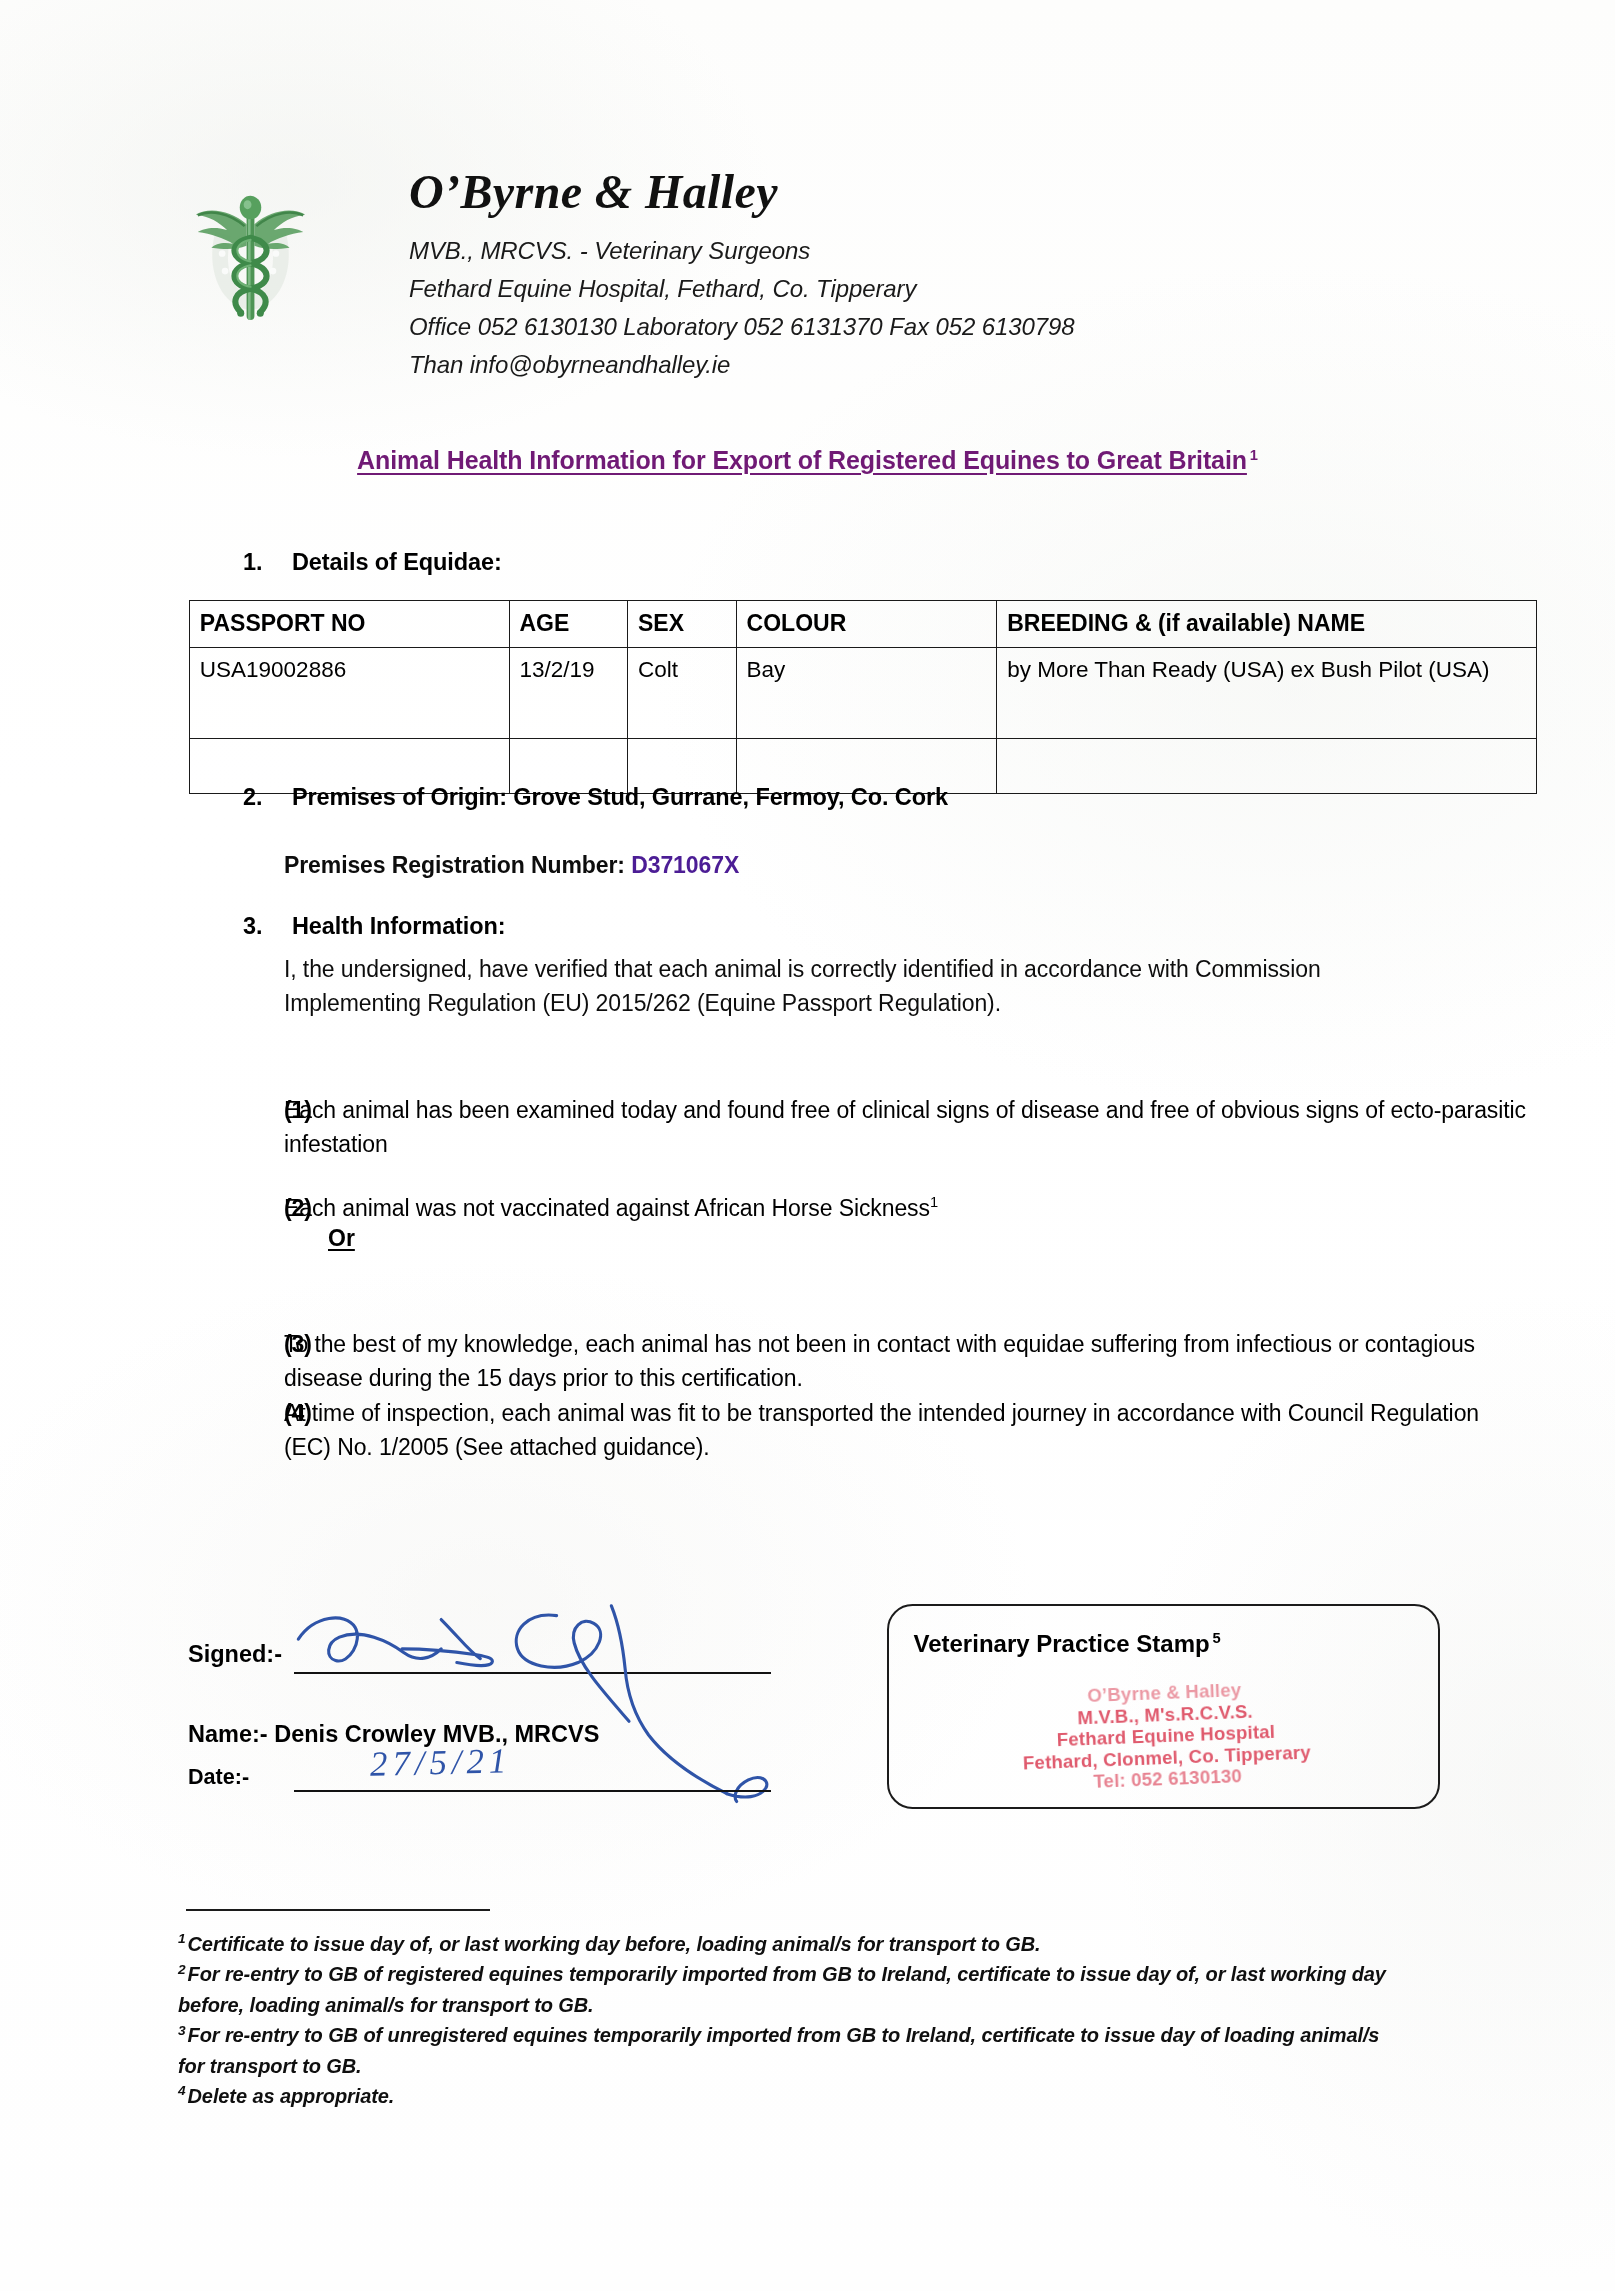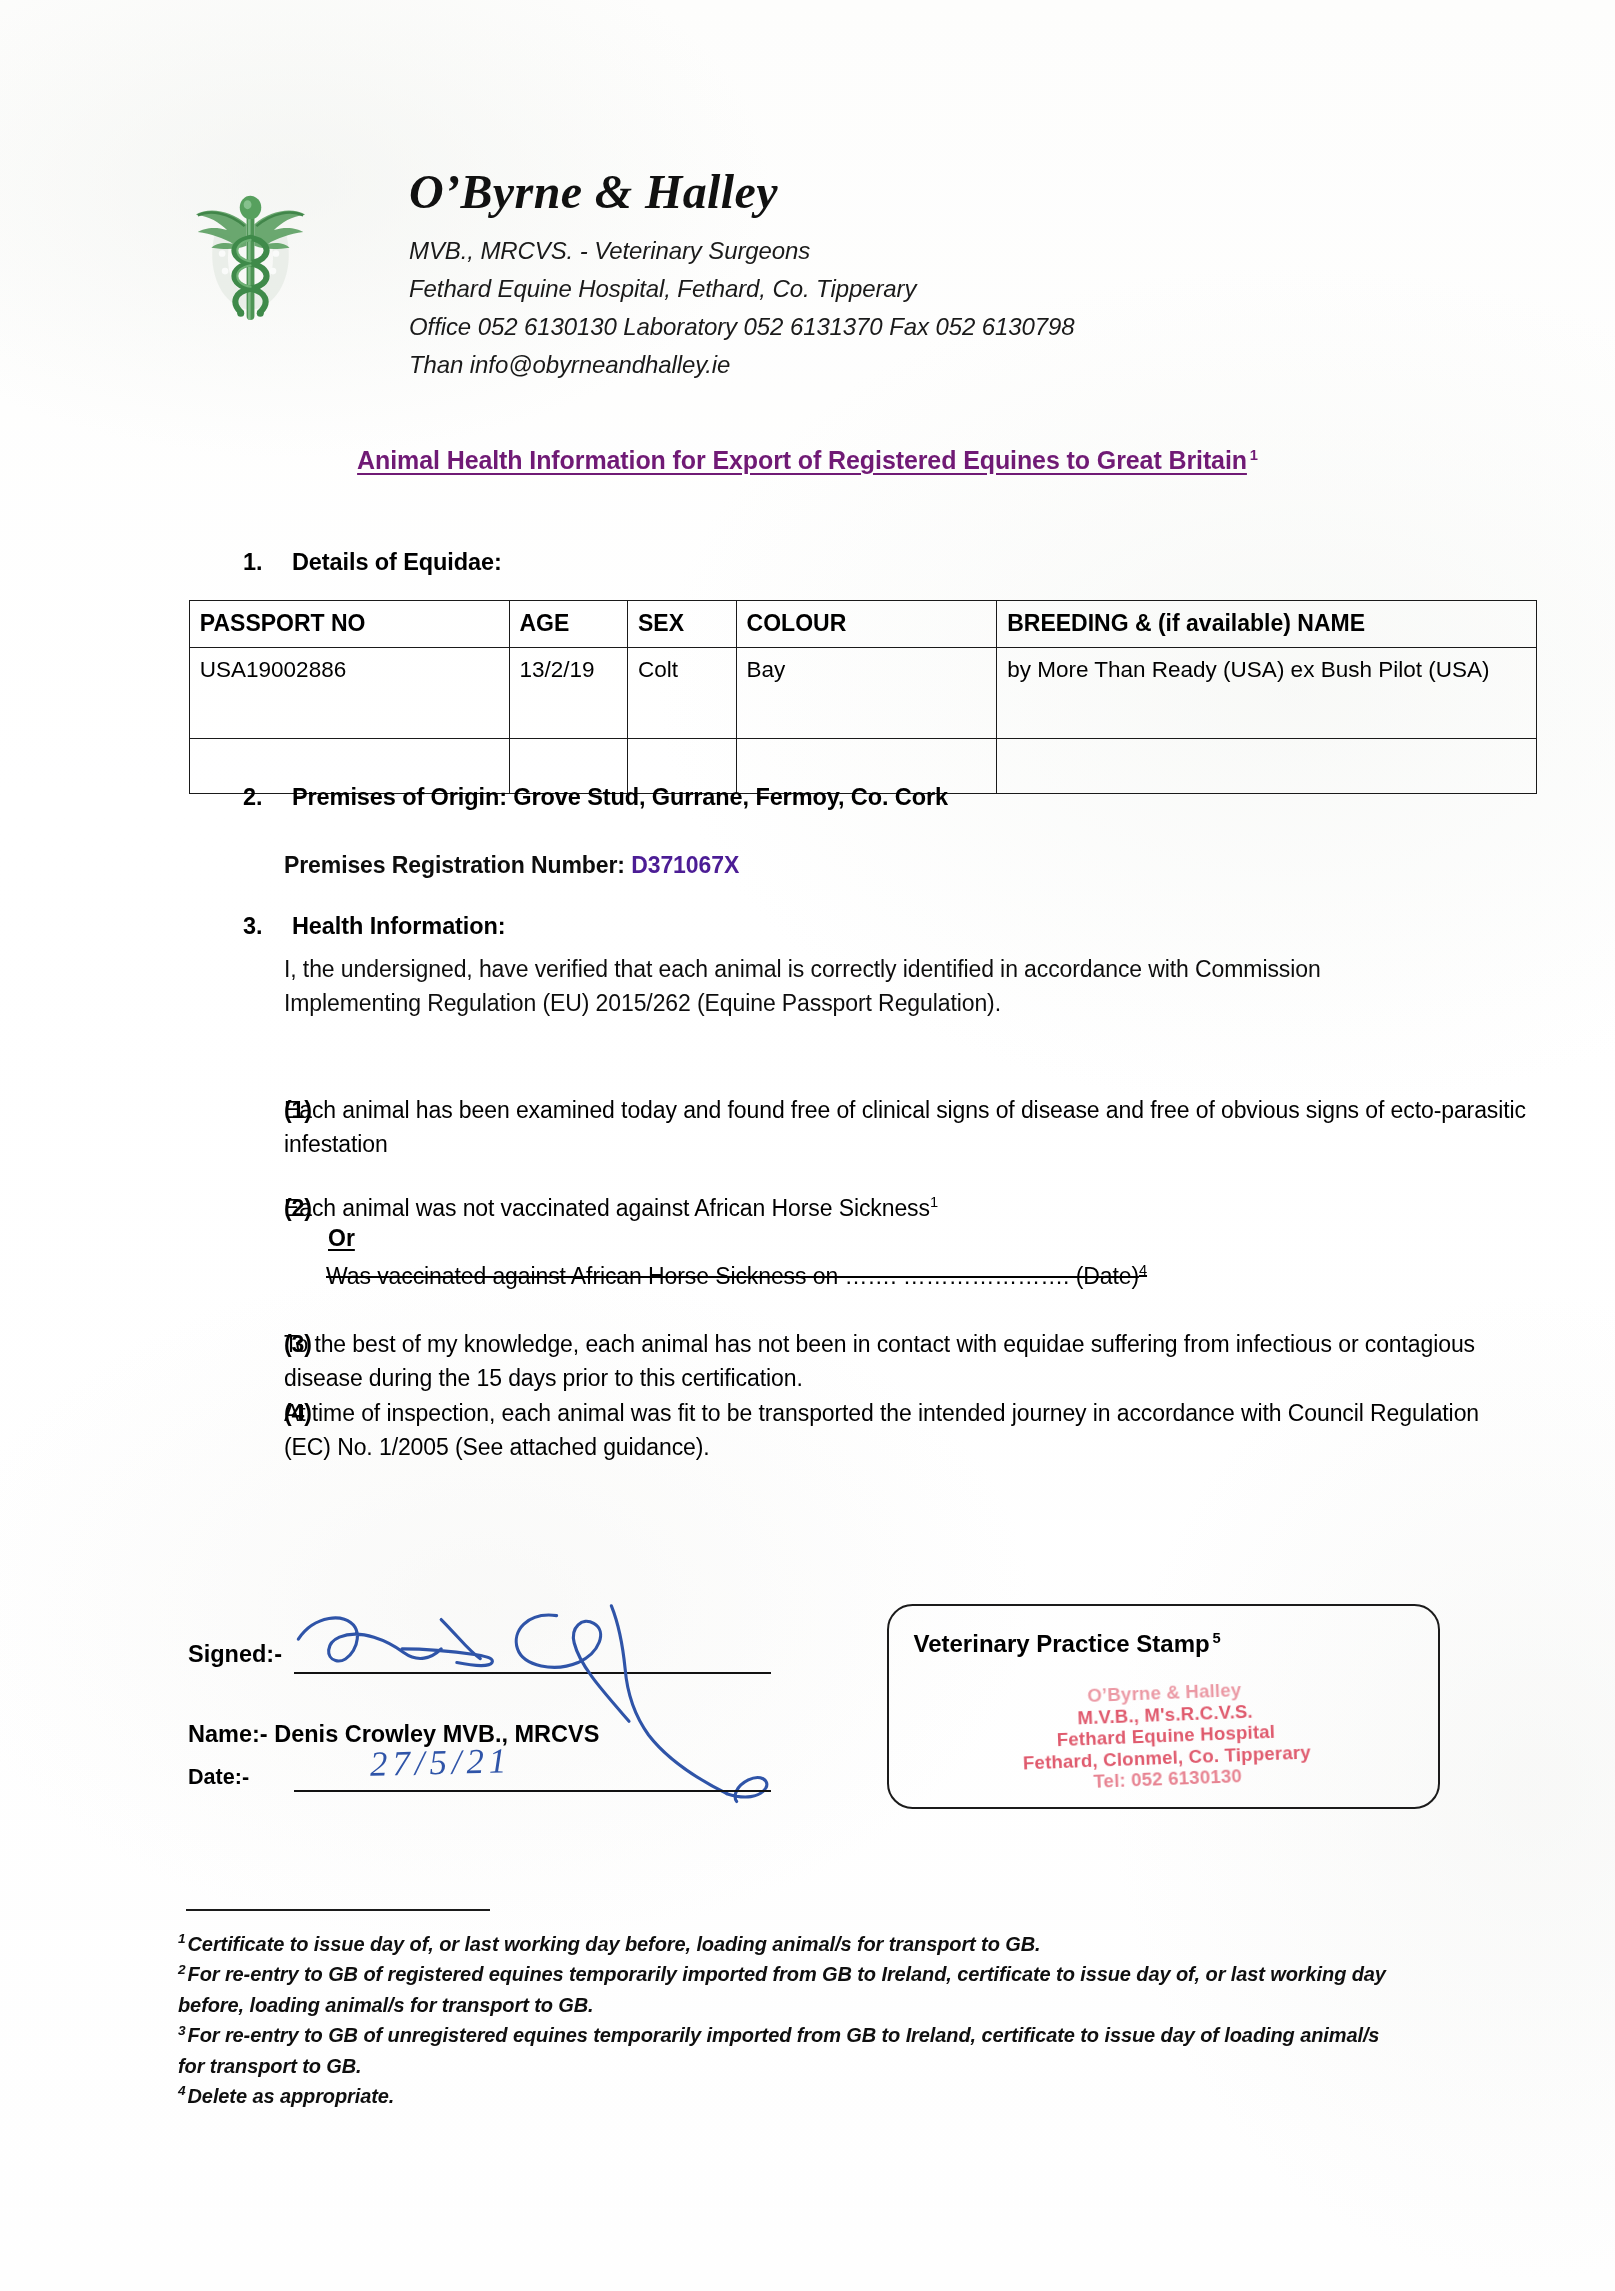--- a/index.html
+++ b/index.html
@@ -237,21 +237,20 @@
   <div class="item" style="left:284px;top:1094px;width:1255px;">
     <span class="lbl">(1)</span>
     <span class="txt">Each animal has been examined today and found free of clinical signs of disease and free of obvious signs of ecto-parasitic infestation</span>
   </div>
 
   <div class="item" style="left:284px;top:1192px;width:1255px;">
     <span class="lbl">(2)</span>
     <span class="txt"><span>Each animal was not vaccinated against African Horse Sickness</span><sup class="fn">1</sup></span>
   </div>
   <div class="or-word" style="left:328px;top:1225px;">Or</div>
-  <div class="struck" style="left:326px;top:1262px;"><span>Was vaccinated against African Horse Sickness on ……. …………………. (Date)</span><sup>4</sup></div>
 
   <div class="item" style="left:284px;top:1328px;width:1259px;">
     <span class="lbl">(3)</span>
     <span class="txt">To the best of my knowledge, each animal has not been in contact with equidae suffering from infectious or contagious disease during the 15 days prior to this certification.</span>
   </div>
 
   <div class="item" style="left:284px;top:1397px;width:1215px;">
     <span class="lbl">(4)</span>
     <span class="txt">At time of inspection, each animal was fit to be transported the intended journey in accordance with Council Regulation (EC) No. 1/2005 (See attached guidance).</span>
   </div>

